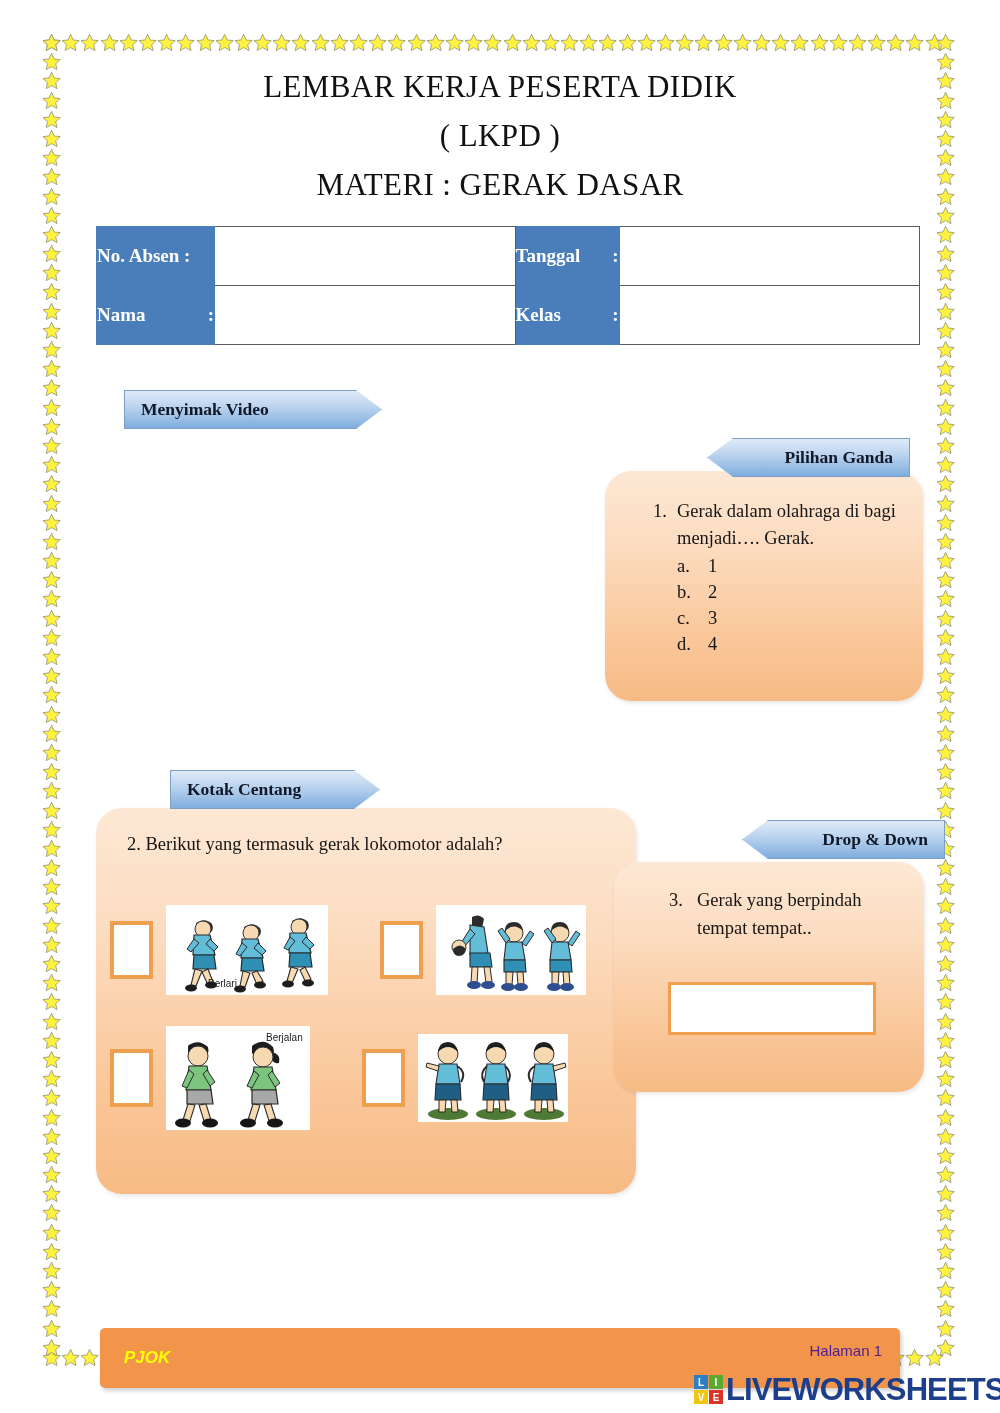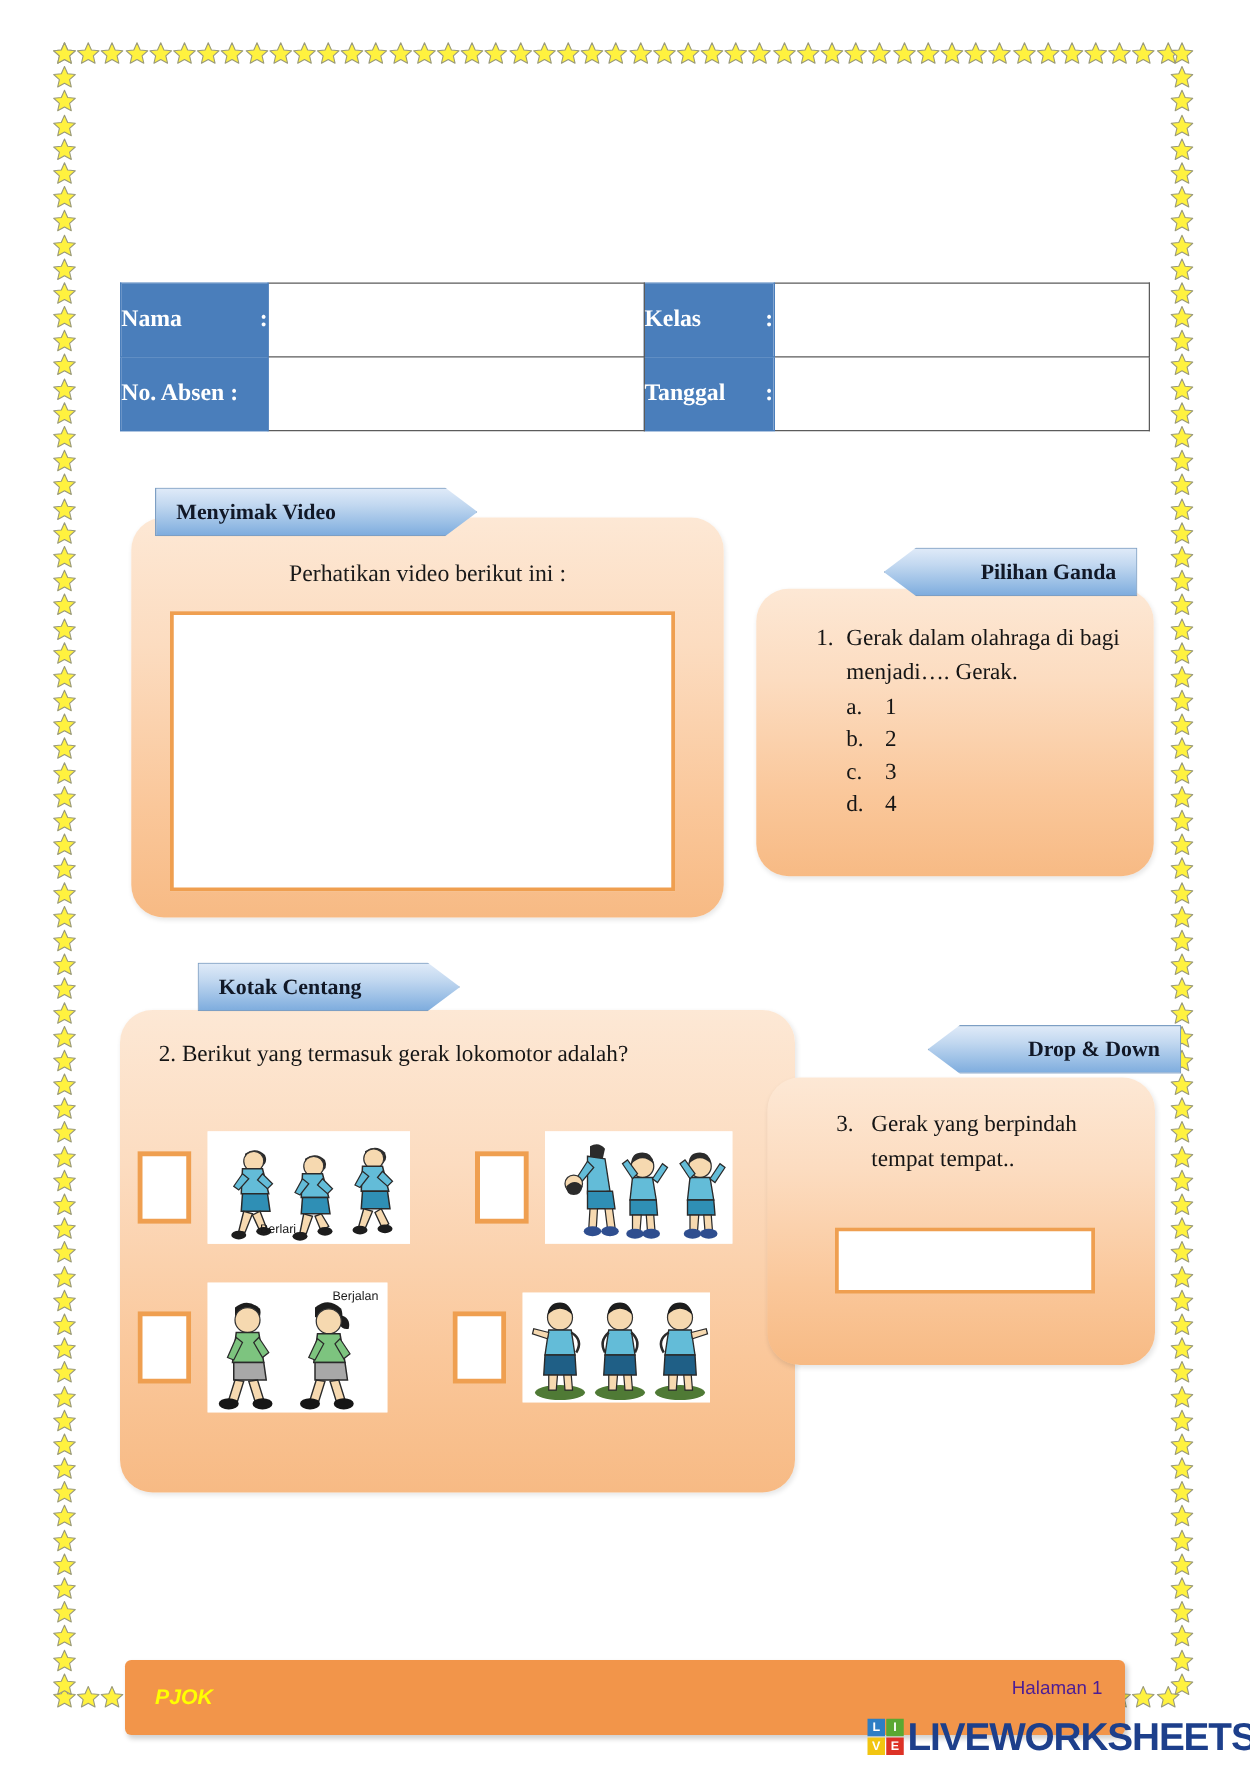--- a/index.html
+++ b/index.html
@@ -914,61 +914,62 @@
         <path d="M12 1.6 L15.2 8.7 L22.8 9.5 L17.1 14.6 L18.8 22 L12 18.2 L5.2 22 L6.9 14.6 L1.2 9.5 L8.8 8.7 Z" fill="#fff23f" stroke="#9a9a7a" stroke-width="1.1" stroke-linejoin="round"></path>
       </svg>
       <svg viewBox="0 0 24 24" class="star">
         <path d="M12 1.6 L15.2 8.7 L22.8 9.5 L17.1 14.6 L18.8 22 L12 18.2 L5.2 22 L6.9 14.6 L1.2 9.5 L8.8 8.7 Z" fill="#fff23f" stroke="#9a9a7a" stroke-width="1.1" stroke-linejoin="round"></path>
       </svg>
     </div>
 </div>
 
 <div class="page">
 
+  <div class="titles">
+    <div class="title-line">LEMBAR KERJA PESERTA DIDIK</div>
+    <div class="title-line">( LKPD )</div>
+    <div class="title-line">MATERI : GERAK DASAR</div>
+  </div>
 
   <table class="info-table">
     <tbody>
         <tr>
+      <td class="lbl-cell cell-absen">No. Absen :</td>
+      <td class="val-cell w-nama"></td>
+      <td class="lbl-cell cell-tgl">
+        <div class="lbl-inner">
+          <span>Tanggal</span>
+          <span class="lbl-colon">:</span>
+        </div>
+      </td>
+      <td class="val-cell w-kelas"></td>
+    </tr>
+    <tr>
       <td class="lbl-cell cell-nama">
         <div class="lbl-inner">
           <span>Nama</span>
           <span class="lbl-colon">:</span>
         </div>
       </td>
       <td class="val-cell w-nama"></td>
       <td class="lbl-cell cell-kelas">
         <div class="lbl-inner">
           <span>Kelas</span>
           <span class="lbl-colon">:</span>
         </div>
       </td>
       <td class="val-cell w-kelas"></td>
     </tr>
-    <tr>
-      <td class="lbl-cell cell-absen">No. Absen :</td>
-      <td class="val-cell w-nama"></td>
-      <td class="lbl-cell cell-tgl">
-        <div class="lbl-inner">
-          <span>Tanggal</span>
-          <span class="lbl-colon">:</span>
-        </div>
-      </td>
-      <td class="val-cell w-kelas"></td>
-    </tr>
   </tbody>
     </table>
 
   <div class="ribbon right-arrow" style="top:390px; left:124px; width:258px;">
     <span>Menyimak Video</span>
   </div>
 
-  <div class="card" id="card-video">
-    <div class="video-caption">Perhatikan video berikut ini :</div>
-    <div class="video-frame"></div>
-  </div>
 
   <div class="ribbon left-arrow" style="top:438px; left:707px; width:203px;">
     <span>Pilihan Ganda</span>
   </div>
 
   <div class="card" id="card-pg">
     <div class="mc-wrap">
       <div class="mc-q">
         <span class="num">1.</span>
         <span>Gerak dalam olahraga di bagi menjadi…. Gerak.</span>
@@ -987,21 +988,21 @@
           <span>3</span>
         </div>
         <div class="mc-opt">
           <span class="ltr">d.</span>
           <span>4</span>
         </div>
       </div>
     </div>
   </div>
 
-  <div class="ribbon right-arrow" style="top:770px; left:158px; width:210px;">
+  <div class="ribbon right-arrow" style="top:770px; left:170px; width:210px;">
     <span>Kotak Centang</span>
   </div>
 
   <div class="card" id="card-kc">
     <div class="kc-q">2. Berikut yang termasuk gerak lokomotor adalah?</div>
 
     <div class="kc-grid">
 
       <div class="kc-row">
 

